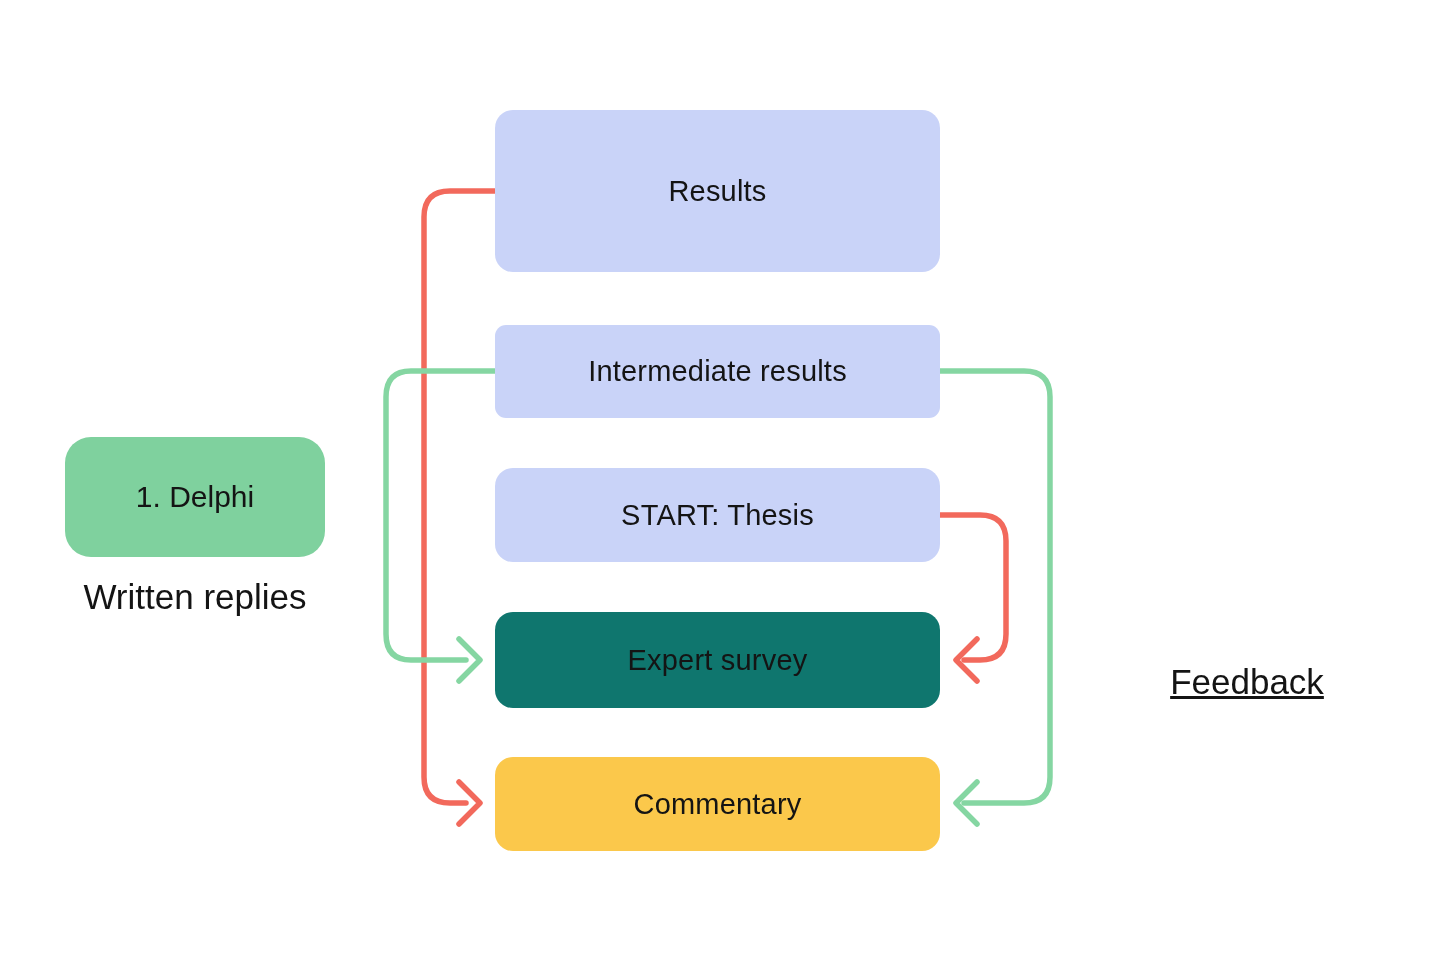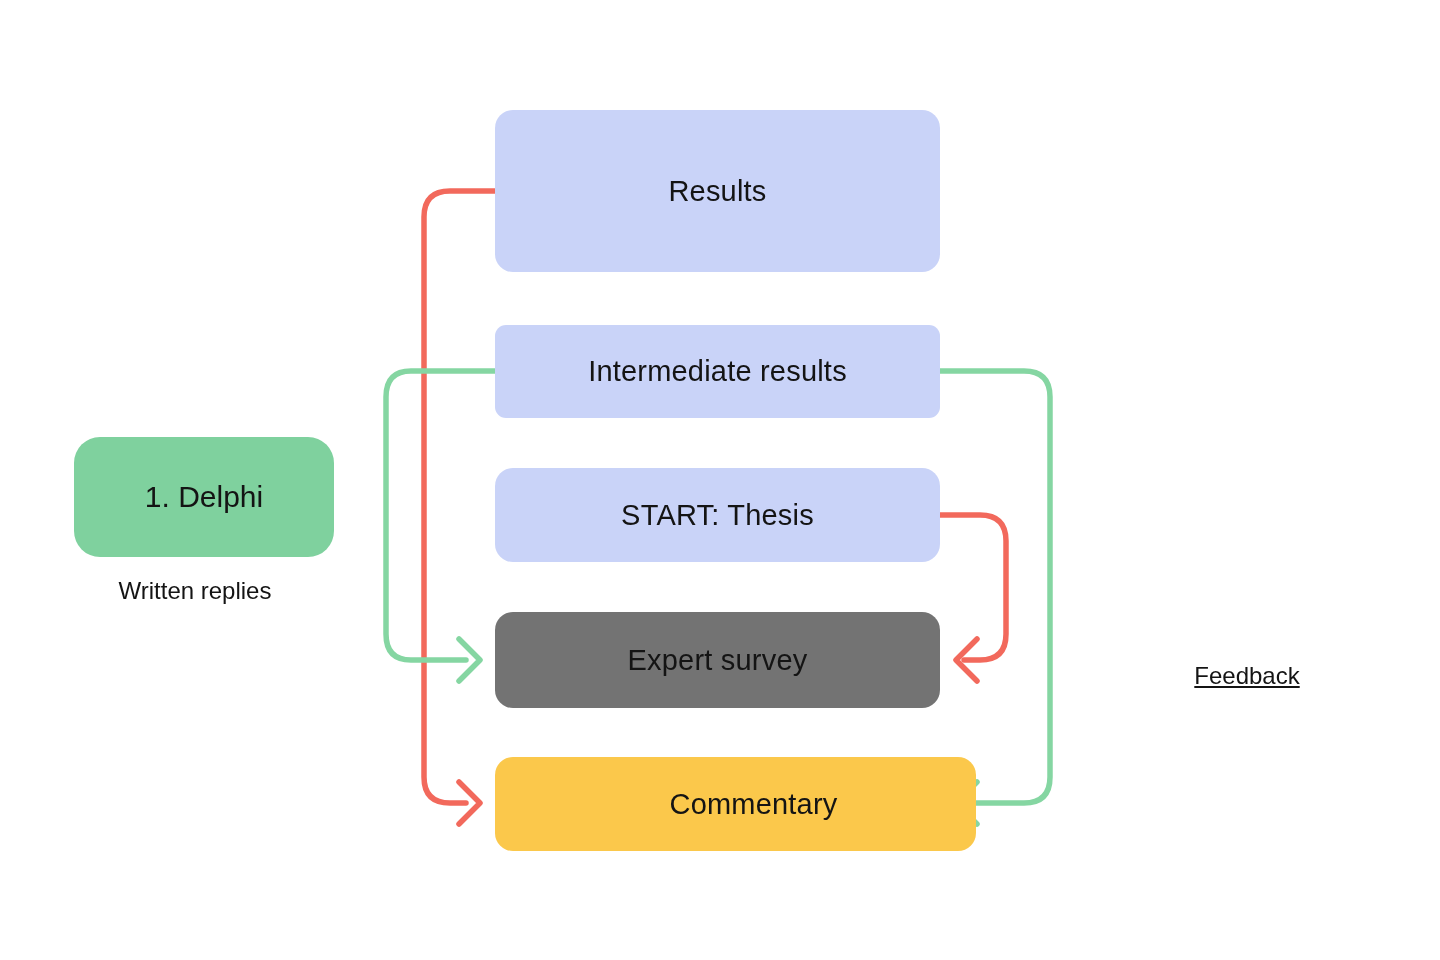--- a/index.html
+++ b/index.html
@@ -46,27 +46,27 @@
   .side-box {
     position: absolute;
     z-index: 2;
     display: flex;
     align-items: center;
     justify-content: center;
     border-radius: 26px;
     font-size: 30px;
     font-weight: 500;
   }
-  .side-box-left  { left:   74px; top: 437px; width: 260px; height: 120px; }
+  .side-box-left  { left:   65px; top: 437px; width: 260px; height: 120px; }
   .side-box-right { left: 1118px; top: 520px; width: 258px; height: 120px; }
   .side-caption {
     position: absolute;
     z-index: 2;
     text-align: center;
-    font-size: 24px;
+    font-size: 35px;
     font-weight: 500;
   }
   .caption-left  { left:   35px; top: 577px; width: 320px; }
   .caption-right { left: 1108px; top: 662px; width: 278px; }
 </style>
 </head>
 <body>
 
 <div class="canvas" style="background: rgb(255, 255, 255);">
 
@@ -98,25 +98,25 @@
   </div>
 
   <div class="node node-intermediate" style="background-color: rgb(201, 211, 248); border-radius: 11px;">
     <span style="color: rgb(20, 20, 20);">Intermediate results</span>
   </div>
 
   <div class="node node-start" style="background-color: rgb(201, 211, 248);">
     <span style="color: rgb(20, 20, 20);">START: Thesis</span>
   </div>
 
-  <div class="node node-survey" style="background-color: #737373;">
+  <div class="node node-survey" style="background-color: #0f766e;">
     <span style="color: rgb(20, 20, 20);">Expert survey</span>
   </div>
 
-  <div class="node node-commentary" style="background-color: rgb(251, 200, 75); padding-left: 36px;">
+  <div class="node node-commentary" style="background-color: rgb(251, 200, 75);">
     <span style="color: rgb(20, 20, 20);">Commentary</span>
   </div>
 
   <div class="side-box side-box-left" style="background-color: rgb(127, 209, 158);">
     <span style="color: rgb(20, 20, 20);">1. Delphi</span>
   </div>
   <div class="side-caption caption-left" style="color: rgb(20, 20, 20);">Written replies</div>
 
   <div class="side-caption caption-right" style="color: rgb(20, 20, 20); text-decoration: underline;">Feedback</div>
 

